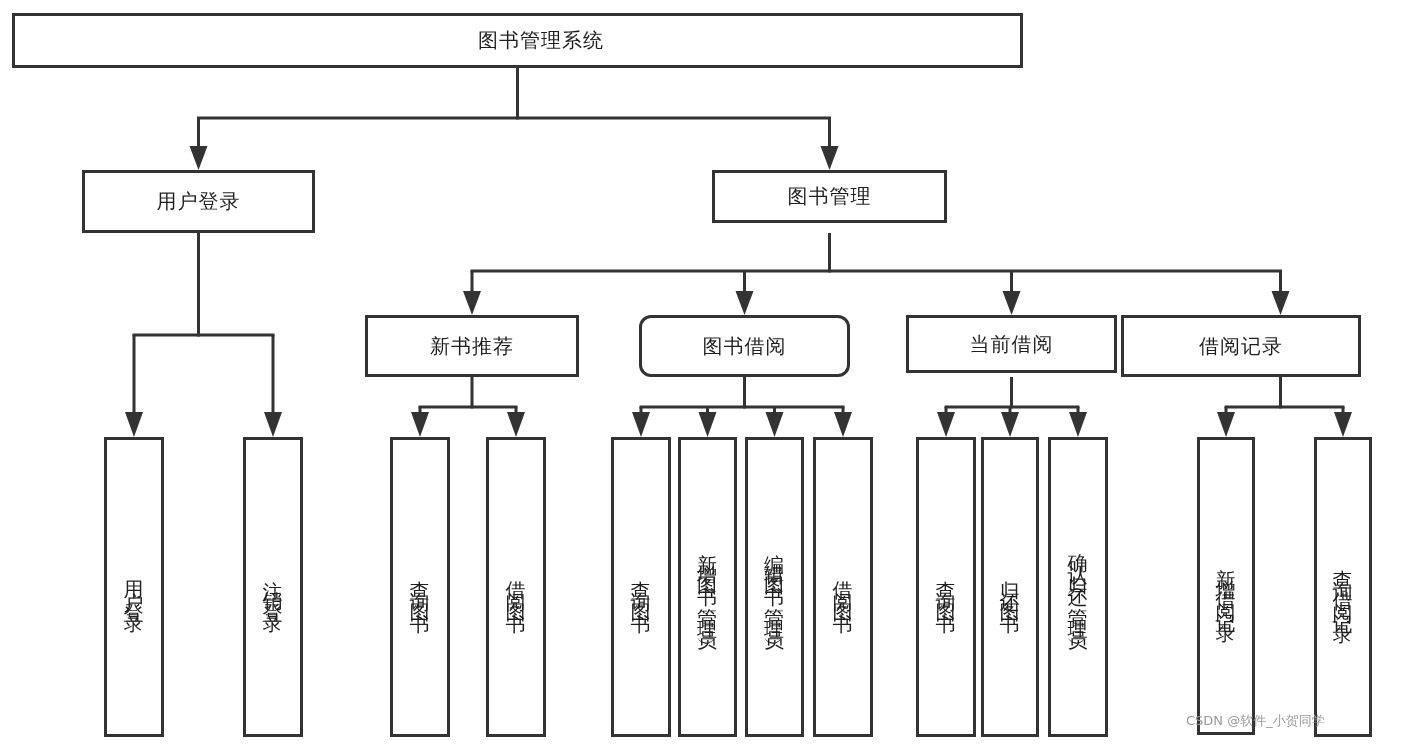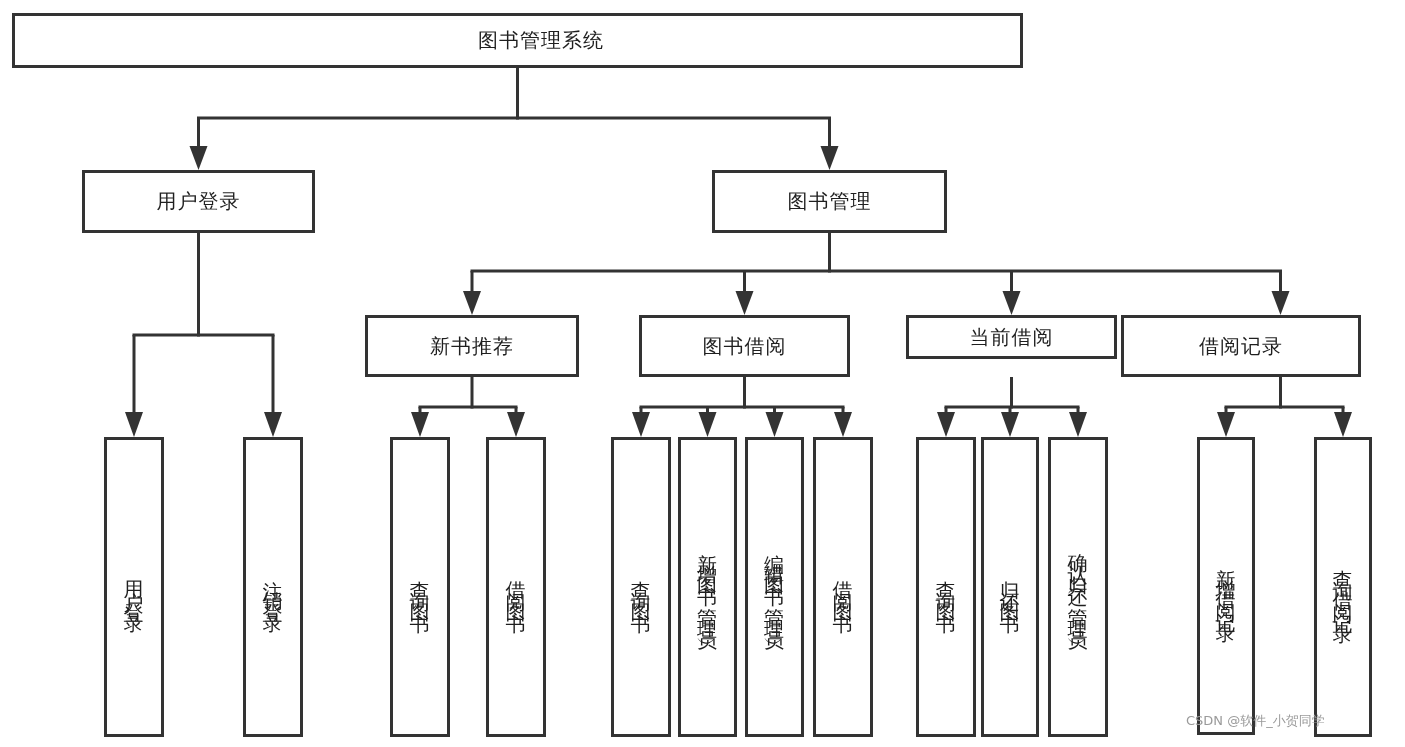--- a/index.html
+++ b/index.html
@@ -122,31 +122,31 @@
     </g>
   </svg>
 
   <div class="node" style="left:12px;top:13px;width:1011px;height:55px;padding-left:47px;">
     <span class="lbl">图书管理系统</span>
   </div>
 
   <div class="node" style="left:82px;top:170px;width:233px;height:63px;">
     <span class="lbl">用户登录</span>
   </div>
-  <div class="node" style="left:712px;top:170px;width:235px;height:63px;">
+  <div class="node" style="left:712px;top:170px;width:235px;height:53px;">
     <span class="lbl">图书管理</span>
   </div>
 
   <div class="node" style="left:365px;top:315px;width:214px;height:62px;justify-content:center;">
     <span class="lbl">新书推荐</span>
   </div>
-  <div class="node" style="left:639px;top:315px;width:211px;height:62px;">
+  <div class="node" style="left:639px;top:315px;width:211px;height:62px;border-radius:12px;">
     <span class="lbl">图书借阅</span>
   </div>
-  <div class="node" style="left:906px;top:315px;width:211px;height:44px;">
+  <div class="node" style="left:906px;top:315px;width:211px;height:58px;">
     <span class="lbl">当前借阅</span>
   </div>
   <div class="node" style="left:1121px;top:315px;width:240px;height:62px;">
     <span class="lbl">借阅记录</span>
   </div>
 
   <div class="node leaf" style="left:104px;top:437px;width:60px;height:300px;">
     <span class="lbl">用户登录</span>
   </div>
   <div class="node leaf" style="left:243px;top:437px;width:60px;height:300px;">

